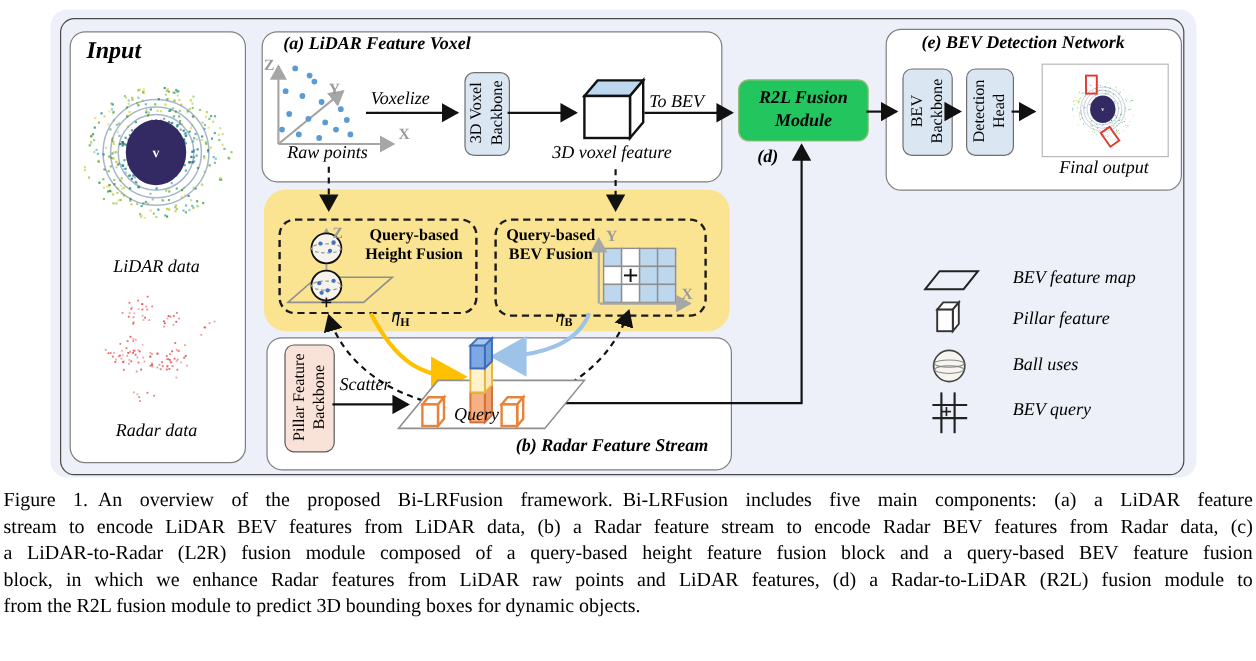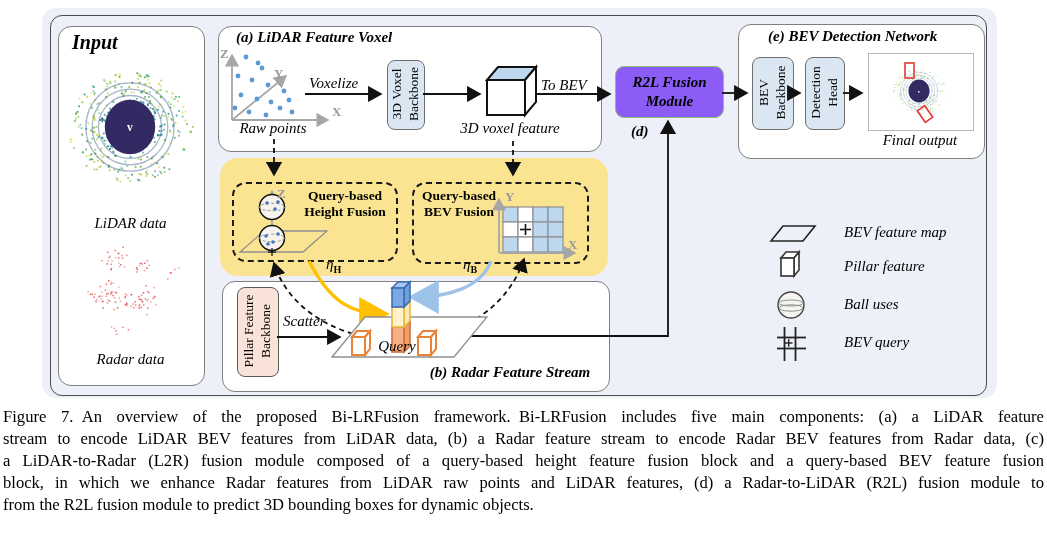--- a/index.html
+++ b/index.html
@@ -4,21 +4,21 @@
 <style>
   html,body{margin:0;padding:0;background:#fff;}
   #root{position:relative;width:1047px;height:551px;background:#fff;overflow:hidden;
         font-family:"Liberation Serif", serif;color:#000;}
   .abs{position:absolute;}
   .bgfield{background:#edf0f8;border-radius:14px;}
   .outerframe{border:1.6px solid #4a4a4a;border-radius:12px;}
   .panel{background:#fff;border:1.5px solid #7f7f7f;border-radius:13px;}
   .yellowbox{background:#FBE491;border-radius:18px;}
   .dashedbox{border:2px dashed #1a1a1a;border-radius:14px;}
-  .greenbox{background:#8b5cf6;border:1px solid #94BD7D;border-radius:9px;
+  .greenbox{background:#22c55e;border:1px solid #94BD7D;border-radius:9px;
             display:flex;flex-direction:column;align-items:center;justify-content:center;}
   .bluebox{background:#DAE6F2;border:1.4px solid #6f6f6f;border-radius:8px;}
   .pinkbox{background:#F9E3D8;border:1.4px solid #595959;border-radius:8px;}
   .whiteimg{background:#fff;border:1px solid #b8b8b8;}
   .ptitle{font-weight:bold;font-style:italic;font-size:15px;white-space:nowrap;}
   .bigtitle{font-weight:bold;font-style:italic;font-size:20px;}
   .slabel{font-size:15px;white-space:nowrap;font-style:italic;}
   .center{text-align:center;}
   .fusionlabel{font-weight:bold;font-size:13.5px;line-height:16px;text-align:center;white-space:nowrap;}
   .axislabel{font-weight:bold;font-size:13px;color:#9a9a9a;}
@@ -1089,19 +1089,19 @@
     <div>Pillar Feature</div>
       <div>Backbone</div>
   </div>
 
   <div class="abs slabel" style="left:844px;top:224px;">BEV feature map</div>
   <div class="abs slabel" style="left:844px;top:258px;">Pillar feature</div>
   <div class="abs slabel" style="left:844px;top:296px;">Ball uses</div>
   <div class="abs slabel" style="left:844px;top:334px;">BEV query</div>
 
   <div class="abs caption" style="left:3px;top:406px;width:1041px;">
-    <div class="capline">Figure 7. An overview of the proposed Bi-LRFusion framework. Bi-LRFusion includes five main components: (a) a LiDAR feature</div>
+    <div class="capline">Figure 1. An overview of the proposed Bi-LRFusion framework. Bi-LRFusion includes five main components: (a) a LiDAR feature</div>
     <div class="capline">stream to encode LiDAR BEV features from LiDAR data, (b) a Radar feature stream to encode Radar BEV features from Radar data, (c)</div>
     <div class="capline">a LiDAR-to-Radar (L2R) fusion module composed of a query-based height feature fusion block and a query-based BEV feature fusion</div>
     <div class="capline">block, in which we enhance Radar features from LiDAR raw points and LiDAR features, (d) a Radar-to-LiDAR (R2L) fusion module to</div>
     <div class="capline last">from the R2L fusion module to predict 3D bounding boxes for dynamic objects.</div>
   </div>
 </div>
 
 </body></html>

